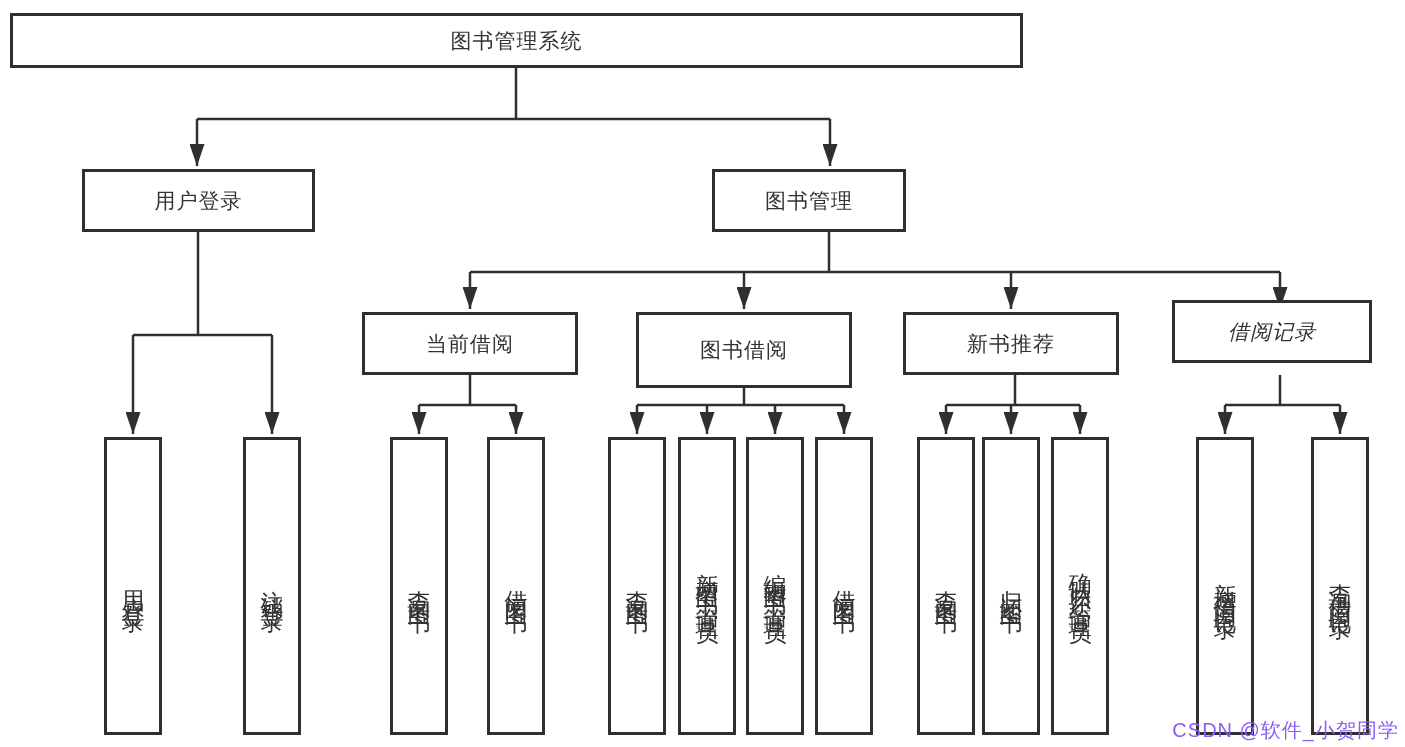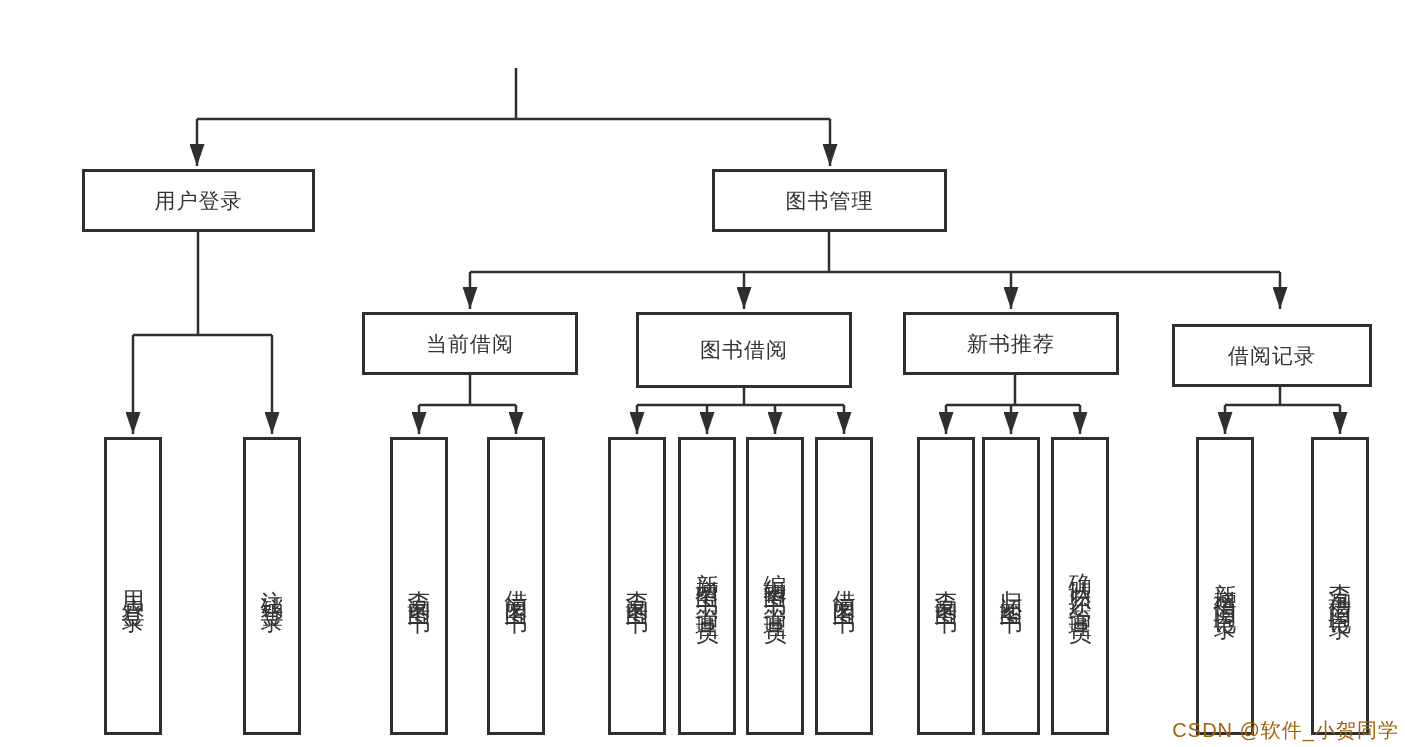--- a/index.html
+++ b/index.html
@@ -27,21 +27,21 @@
     text-orientation:mixed;
     font-size:23px;
     letter-spacing:7px;
     line-height:1;
     white-space:nowrap;
   }
   .watermark{
     position:absolute;
     right:6px;bottom:3px;
     font-size:20px;
-    color:#a16207;
+    color:#8b5cf6;
     z-index:3;
     letter-spacing:1px;
   }
 </style>
 </head>
 <body>
 
 <div class="canvas">
 
   <svg class="wires" width="1405" height="747" viewBox="0 0 1405 747">
@@ -80,38 +80,41 @@
       <path marker-end="url(#arrow)" d="M946,405 V434"></path>
       <path marker-end="url(#arrow)" d="M1011,405 V434"></path>
       <path marker-end="url(#arrow)" d="M1080,405 V434"></path>
 
       <path d="M1280,375 V405 M1225,405 H1340"></path>
       <path marker-end="url(#arrow)" d="M1225,405 V434"></path>
       <path marker-end="url(#arrow)" d="M1340,405 V434"></path>
     </g>
   </svg>
 
+  <div class="node h-node" style="left:10px;top:13px;width:1013px;height:55px;">
+    <span>图书管理系统</span>
+  </div>
 
   <div class="node h-node" style="left:82px;top:169px;width:233px;height:63px;">
     <span>用户登录</span>
   </div>
-  <div class="node h-node" style="left:712px;top:169px;width:235px;height:63px;">
+  <div class="node h-node" style="left:712px;top:169px;width:194px;height:63px;">
     <span>图书管理</span>
   </div>
 
   <div class="node h-node" style="left:362px;top:312px;width:216px;height:63px;">
     <span>当前借阅</span>
   </div>
   <div class="node h-node" style="left:636px;top:312px;width:216px;height:76px;">
     <span>图书借阅</span>
   </div>
   <div class="node h-node" style="left:903px;top:312px;width:216px;height:63px;">
     <span>新书推荐</span>
   </div>
-  <div class="node h-node" style="left:1172px;top:324px;width:200px;height:63px;">
+  <div class="node h-node" style="left:1172px;top:300px;width:200px;height:63px;font-style:italic;">
     <span>借阅记录</span>
   </div>
 
   <div class="node leaf" style="left:104px;">
     <span class="vtext">用户登录</span>
   </div>
   <div class="node leaf" style="left:243px;">
     <span class="vtext">注销登录</span>
   </div>
 

